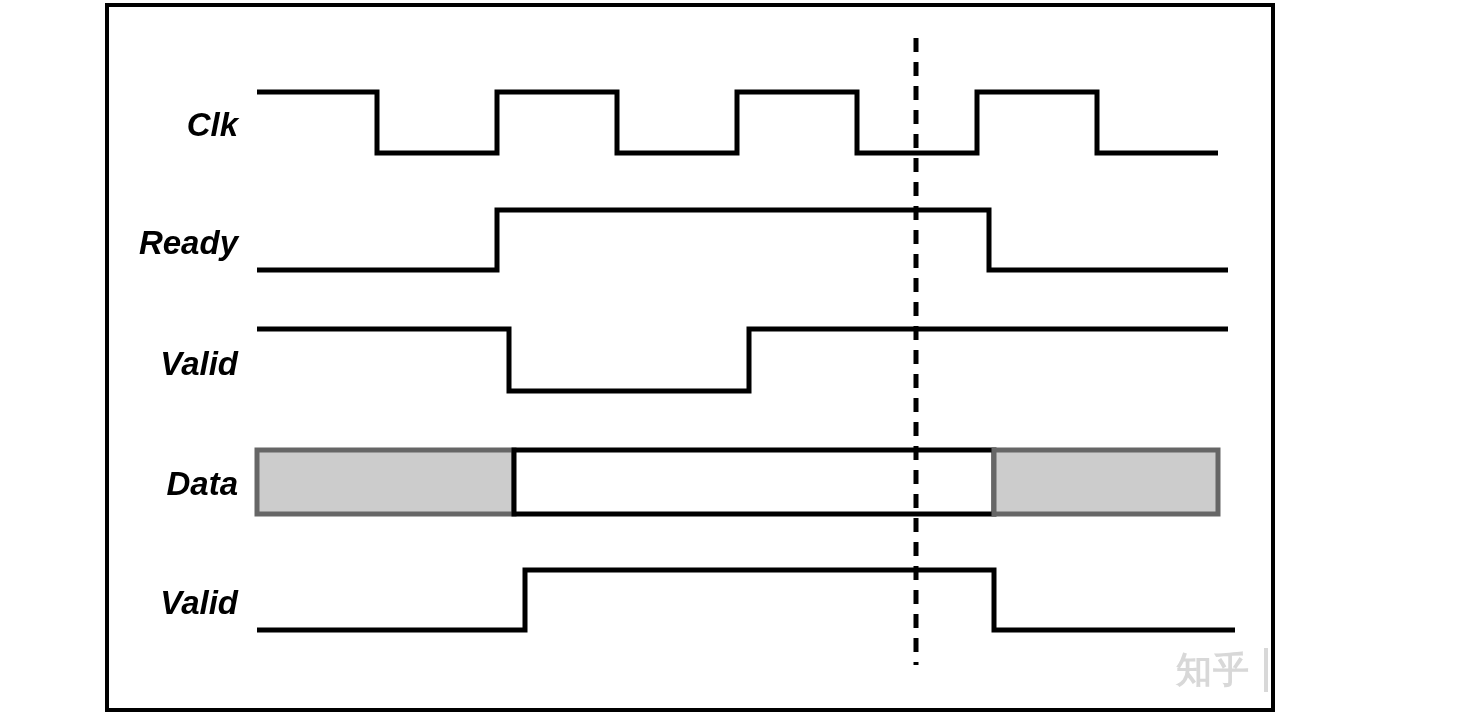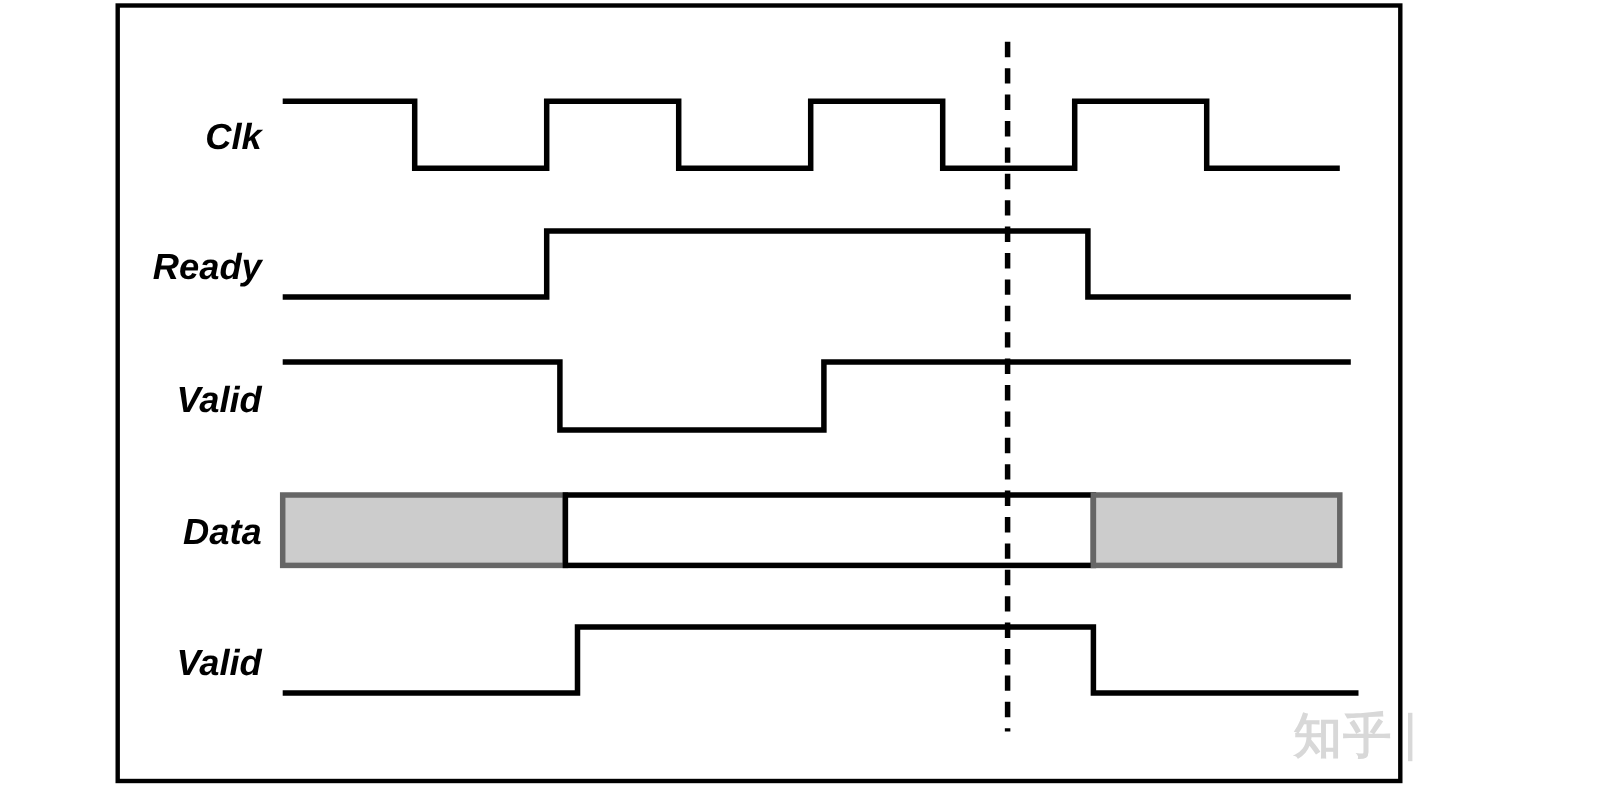--- a/index.html
+++ b/index.html
@@ -50,21 +50,21 @@
     width: 1473px;
     height: 723px;
     overflow: visible;
   }
   .watermark {
     position: absolute;
     display: flex;
     align-items: center;
     color: #d8d8d8;
     font-family: "DejaVu Sans", sans-serif;
-    font-size: 44px;
+    font-size: 36px;
     line-height: 1;
     white-space: nowrap;
     user-select: none;
   }
   .watermark .wm-logo { font-weight: bold; letter-spacing: 1px; }
   .watermark .wm-sep {
     display: inline-block;
     width: 4px;
     height: 44px;
     background: #d8d8d8;

